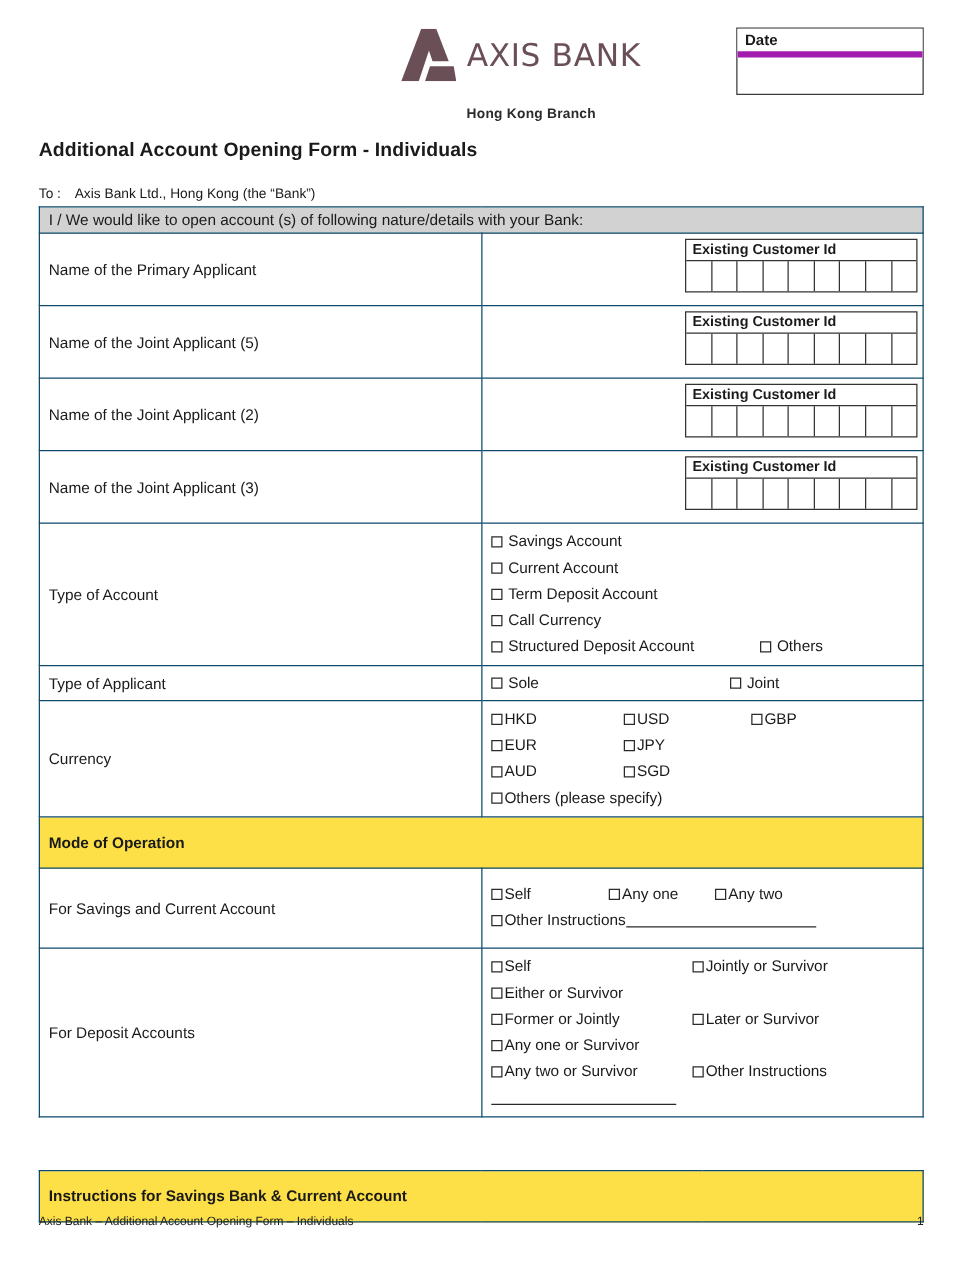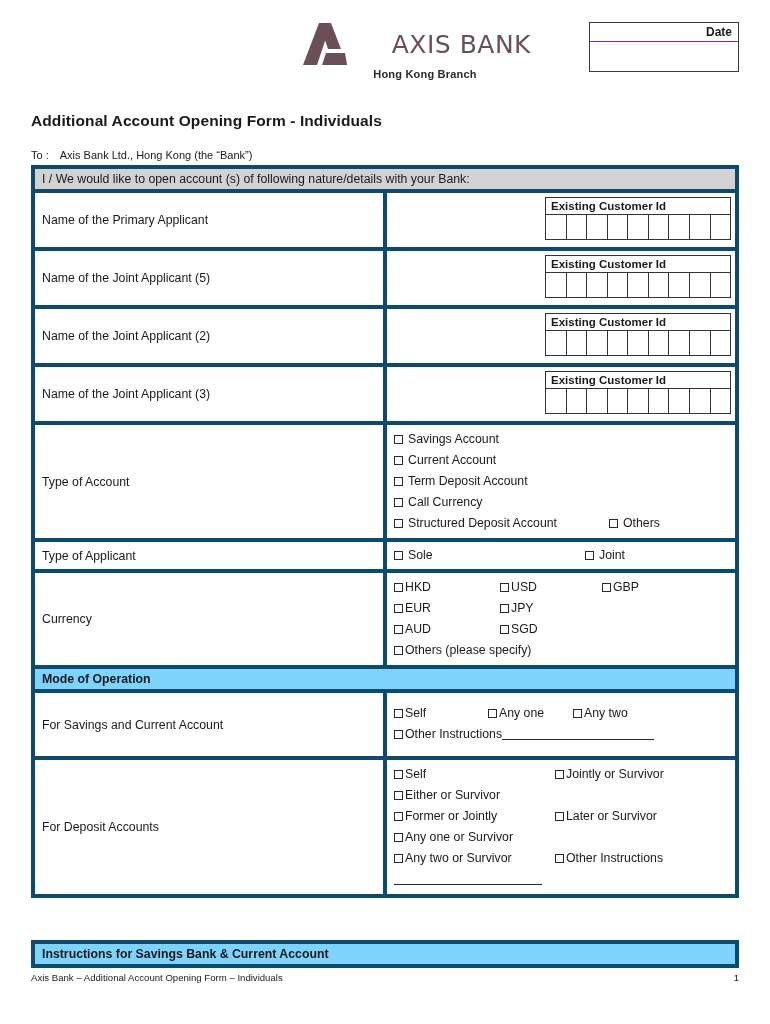--- a/index.html
+++ b/index.html
@@ -31,21 +31,21 @@
   .logo-block {
     position: absolute;
     left: 270px;
     top: 22px;
     width: 230px;
     text-align: center;
   }
   .logo-row {
     display: flex;
     align-items: center;
-    justify-content: space-between;
+    justify-content: center;
     height: 44px;
   }
   .logo-mark {
     width: 46px;
     height: 42px;
     position: relative;
     flex: 0 0 auto;
     margin-right: 8px;
   }
   .logo-mark svg { display: block; }
@@ -55,38 +55,37 @@
     color: #6b4f57;
     font-family: "DejaVu Sans", sans-serif;
     font-weight: 400;
     white-space: nowrap;
     line-height: 1;
   }
   .branch {
     font-size: 11px;
     font-weight: bold;
     color: #2b2b2b;
-    margin-top: 2px;
+    margin-top: 19px;
     margin-left: 18px;
     letter-spacing: 0.2px;
   }
   .date-box {
     position: absolute;
     right: 0px;
     top: 22px;
     width: 150px;
     border: 1px solid #3b3b3b;
   }
   .date-label {
-    border-bottom: 1px solid #a21caf;
+    border-bottom: 5px solid #a21caf;
     font-weight: bold;
     font-size: 12px;
     padding: 2px 6px;
     background: #fff;
-    text-align: right;
   }
   .date-value {
     height: 29px;
   }
 
   .form-title {
     text-align: left;
     font-size: 15.5px;
     font-weight: bold;
     letter-spacing: 0.1px;
@@ -100,35 +99,35 @@
     white-space: pre;
   }
 
   
   table.ftable {
     width: 708px;
     border-collapse: collapse;
     table-layout: fixed;
   }
   table.ftable td {
-    border: 4px solid #0c4a6e;
+    border: 1px solid #0c4a6e;
     padding: 4px 7px;
     font-size: 12.3px;
     vertical-align: middle;
   }
   .banner {
     background: #d2d2d2;
     font-size: 12.3px;
     padding: 3px 7px !important;
   }
   .banner-bold {
-    background: #7dd3fc;
+    background: #fde047;
     font-weight: bold;
     font-size: 12.5px;
-    padding: 3px 7px !important;
+    padding: 13px 7px !important;
   }
   .lbl { width: 157px; }
   .namecell { position: relative; height: 58px; }
 
   
   .cust-id {
     position: absolute;
     right: 4px;
     top: 4px;
     width: 186px;

